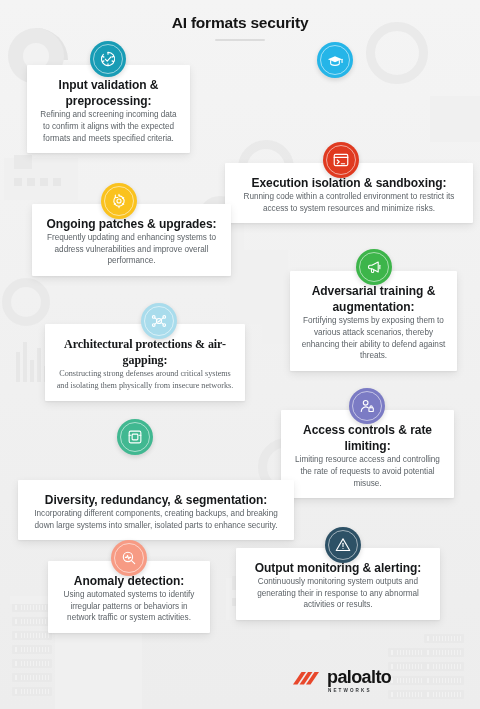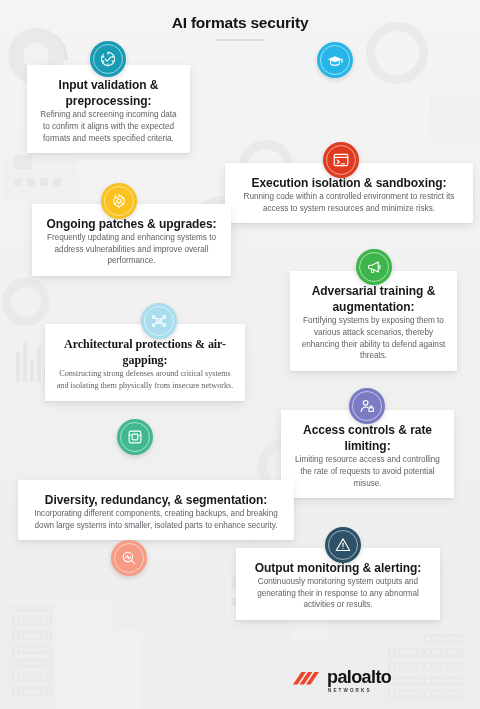--- a/index.html
+++ b/index.html
@@ -390,20 +390,26 @@
   </div>
   <div class="icon-badge" style="left:117px; top:419px; background:#41B891;">
     <span class="ring"></span>
     <svg viewBox="0 0 24 24" fill="none" stroke="#ffffff" stroke-width="1.5" stroke-linecap="round" stroke-linejoin="round">
       <rect x="4.2" y="4.2" width="15.6" height="15.6" rx="2"></rect>
       <rect x="8.2" y="8.2" width="7.6" height="7.6" rx="1.2"></rect>
       <path d="M4.2 9.6h2.4M17.4 9.6h2.4"></path>
     </svg>
   </div>
 
+  <div class="card has-top-icon" style="left:48px; top:561px; width:162px;">
+    <div class="card-body">
+      <span class="card-title">Anomaly detection:</span>
+      <span class="card-desc">Using automated systems to identify irregular patterns or behaviors in network traffic or system activities.</span>
+    </div>
+  </div>
   <div class="icon-badge" style="left:111px; top:540px; background:#F79B84;">
     <span class="ring"></span>
     <svg viewBox="0 0 24 24" fill="none" stroke="#ffffff" stroke-width="1.5" stroke-linecap="round" stroke-linejoin="round">
       <circle cx="10.6" cy="10.6" r="6.2"></circle>
       <path d="M15.4 15.4l4.2 4.2"></path>
       <path d="M7.2 11.2h1.6l1.2-2.6 1.6 4.6 1.1-2h1.6"></path>
     </svg>
   </div>
 
   <div class="card has-top-icon" style="left:236px; top:548px; width:204px;">

